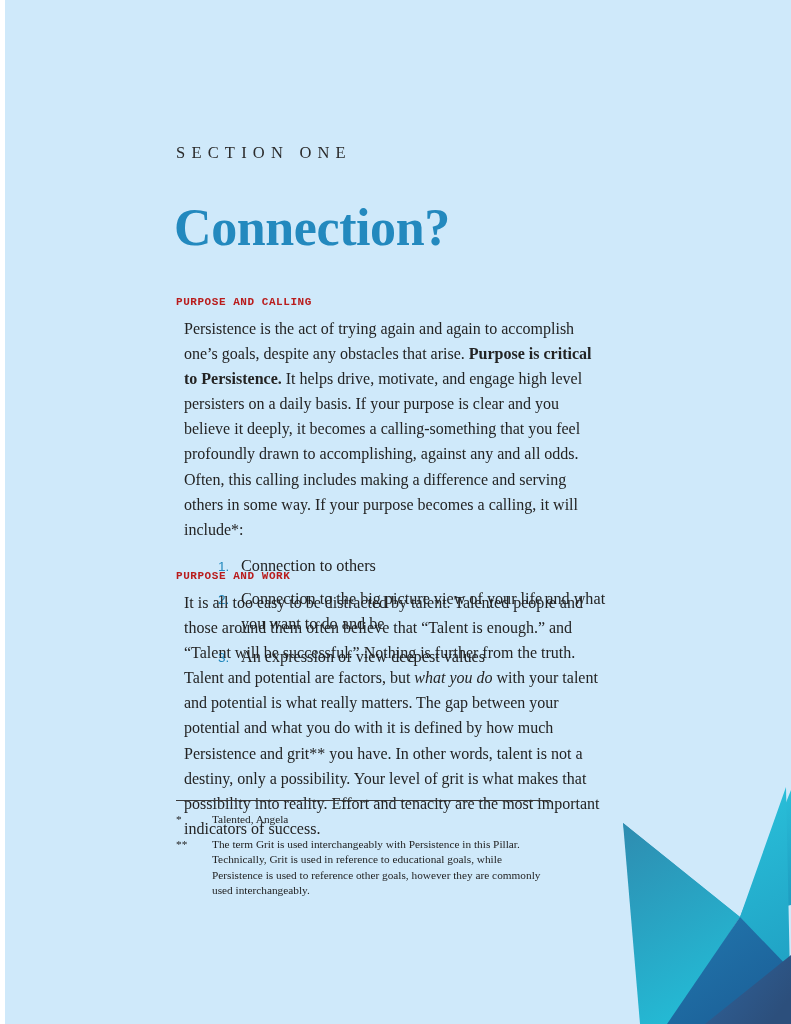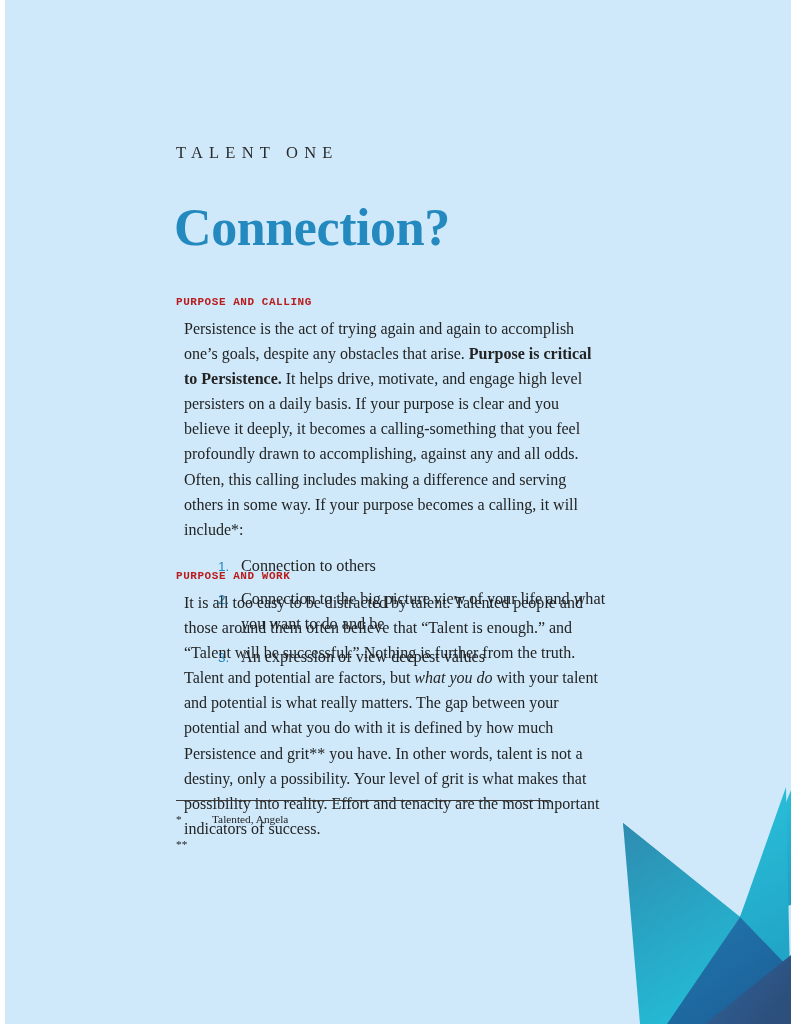--- a/index.html
+++ b/index.html
@@ -167,21 +167,21 @@
     <polygon points="623,823 740,917 671,1024 655,1024" fill="url(#gradLeft)"></polygon>
     <polygon points="623,823 740,917 660,1024 640,1024" fill="url(#gradLeft)"></polygon>
     <polygon points="791,790 791,905 740,917" fill="url(#gradRight)"></polygon>
     <polygon points="786,787 791,1024 700,1024 740,917" fill="url(#gradRight)"></polygon>
     <polygon points="740,917 791,970 791,1024 667,1024" fill="url(#gradMid)"></polygon>
     <polygon points="791,955 791,1024 705,1024" fill="url(#gradNavy)"></polygon>
   </svg>
 
   <div class="content">
 
-    <div class="eyebrow">TALENT ONE</div>
+    <div class="eyebrow">SECTION ONE</div>
 
     <h1 class="title">
       <span class="line2">Connection?</span>
     </h1>
 
     <div class="section sec1">
       <h2 class="sec-head">PURPOSE AND CALLING</h2>
       <p class="para"><span>Persistence is the act of trying again and again to accomplish one’s goals, despite any obstacles that arise. </span><b>Purpose is critical to Persistence.</b><span> It helps drive, motivate, and engage high level persisters on a daily basis. If your purpose is clear and you believe it deeply, it becomes a calling-something that you feel profoundly drawn to accomplishing, against any and all odds. Often, this calling includes making a difference and serving others in some way. If your purpose becomes a calling, it will include*:</span></p>
       <ol class="numlist">
         <li><span class="num">1.</span><span>Connection to others</span></li>
@@ -198,16 +198,17 @@
   </div>
 
   <div class="footnotes">
     <div class="fn-rule"></div>
     <div class="fn">
       <span class="mark">*</span>
       <span>Talented, Angela</span>
     </div>
     <div class="fn">
       <span class="mark">**</span>
+      <span>The term Grit is used interchangeably with Persistence in this Pillar. Technically, Grit is used in reference to educational goals, while Persistence is used to reference other goals, however they are commonly used interchangeably.</span>
     </div>
   </div>
 
 </div>
 
 </body></html>

